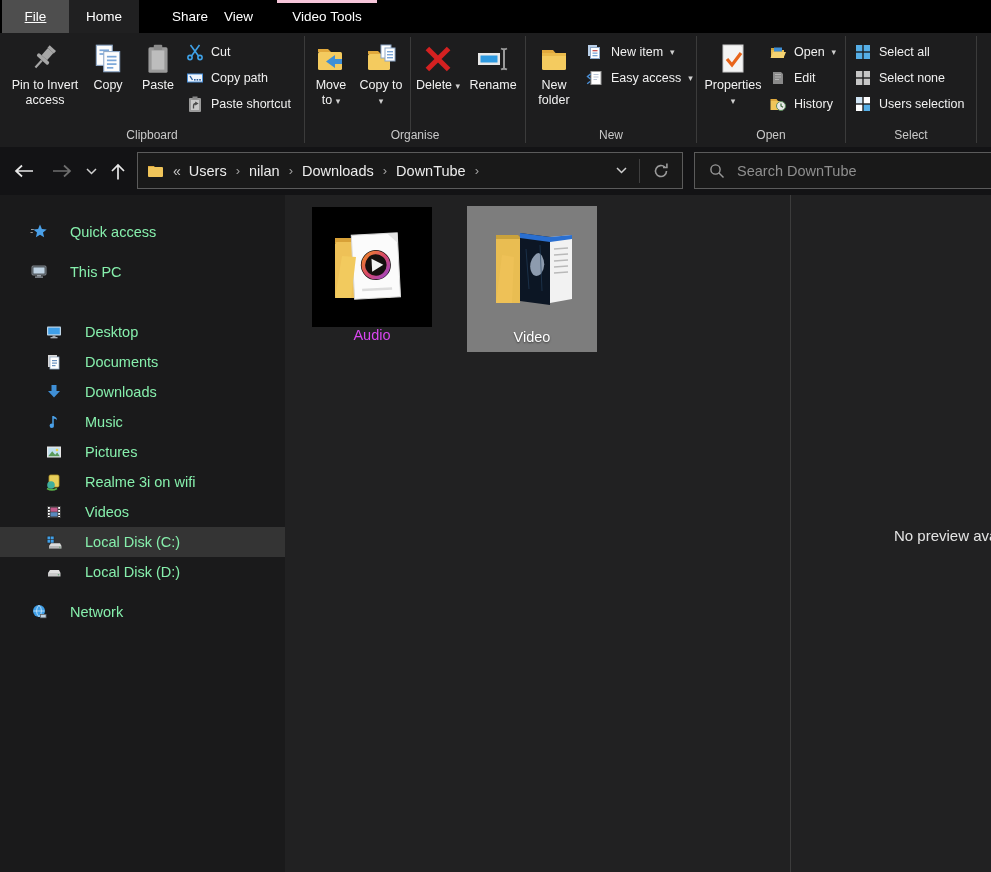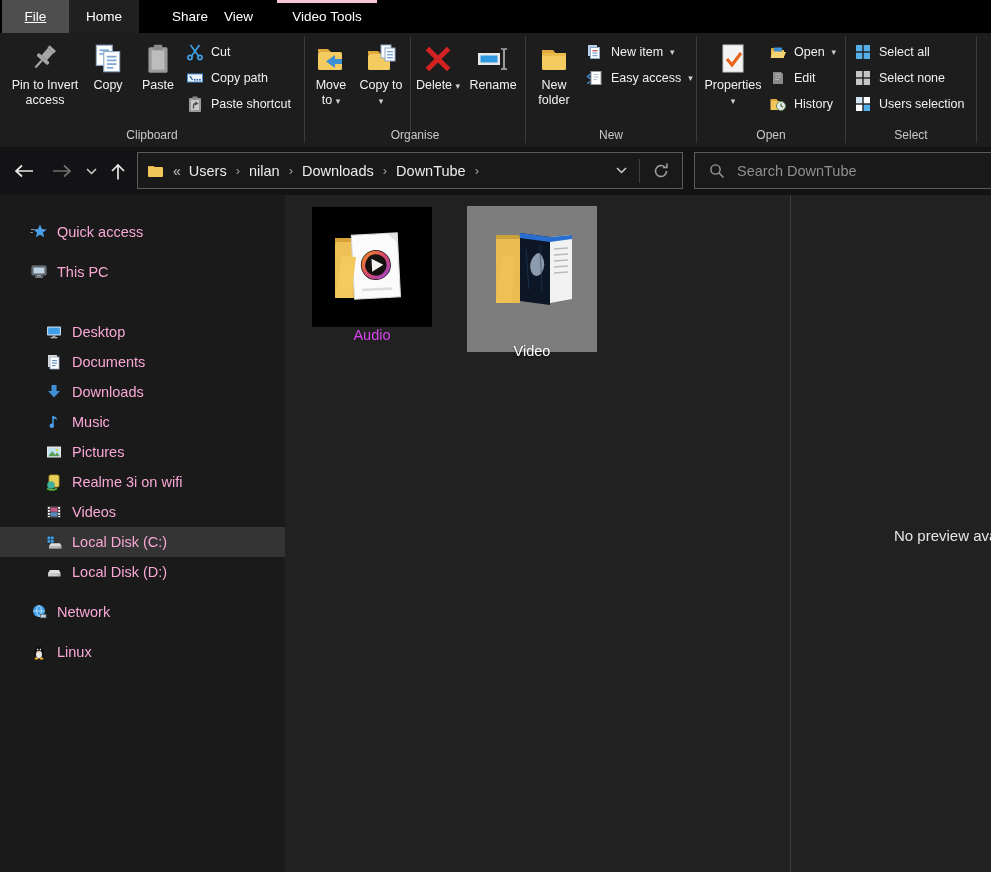--- a/index.html
+++ b/index.html
@@ -48,34 +48,34 @@
   .addr-spacer { flex:1; }
   .addr-btn { width:36px; height:100%; display:flex; align-items:center; justify-content:center; }
   .addr-div { width:1px; height:24px; background:#3f3f3f; }
   .searchbox { position:absolute; left:694px; top:5px; width:300px; height:37px; background:#191919; border:1px solid #5b5b5b; display:flex; align-items:center; padding-left:14px; gap:12px; }
   .searchbox input { flex:1; background:transparent; border:none; outline:none; font-family:"Liberation Sans",sans-serif; font-size:14.5px; color:#ddd; }
   .searchbox input::placeholder { color:#8f8f8f; }
 
   
   .main { position:absolute; top:195px; left:0; width:991px; height:677px; background:#212122; }
   .sidebar { position:absolute; left:0; top:0; width:285px; height:100%; background:#1a1a1b; }
-  .siderow { position:absolute; left:0; width:100%; height:30px; display:flex; align-items:center; gap:9px; font-size:14.5px; color:#f9a8d4; cursor:default; }
+  .siderow { position:absolute; left:0; width:100%; height:30px; display:flex; align-items:center; gap:22px; font-size:14.5px; color:#86efac; cursor:default; }
   .siderow .icon, .siderow .icon svg { width:18px; height:18px; display:block; flex:none; }
   .lvl1 { padding-left:30px; }
   .lvl2 { padding-left:45px; }
   .siderow.selected { background:#343434; }
 
   .filearea { position:absolute; left:285px; top:0; width:505px; height:100%; background:#212122; }
   .tile { position:absolute; text-align:center; font-size:14.5px; cursor:default; }
   .tile-audio { left:27px; top:12px; width:120px; }
   .thumb-a { width:120px; height:120px; background:#000; display:flex; align-items:center; justify-content:center; }
   .tile-audio .tlabel { display:block; color:#d946ef; }
   .tile-video { left:182px; top:11px; width:130px; height:146px; background:#7d7d7d; }
   .thumb-v { width:116px; height:118px; margin:4px auto 0; display:flex; align-items:center; justify-content:center; }
-  .tile-video .tlabel { display:block; margin-top:15px; color:#fff; text-shadow:0 1px 2px rgba(0,0,0,.55); }
+  .tile-video .tlabel { display:block; margin-top:1px; color:#fff; text-shadow:0 1px 2px rgba(0,0,0,.55); }
 
   .preview { position:absolute; left:790px; top:0; width:201px; height:100%; background:#212122; border-left:1px solid #3c3c3c; overflow:hidden; }
   .preview-msg { position:absolute; left:103px; top:332px; white-space:nowrap; font-size:15px; color:#e4e4e4; }
 </style>
 </head>
 <body>
 
 <div class="window">
 
   <div class="tabbar">
@@ -559,34 +559,20 @@
         <span class="icon">
             <svg viewBox="0 0 18 18">
               <circle cx="9" cy="8" r="6" fill="#3f9fe8"></circle>
               <path d="M3.5 8 h11 M9 2.2 a8 8 0 0 1 0 11.6 M9 2.2 a8 8 0 0 0 0 11.6" stroke="#bfe0f8" stroke-width="0.9" fill="none"></path>
               <rect x="10" y="11" width="6.5" height="4.2" fill="#5a5f66"></rect>
               <rect x="10.8" y="11.8" width="4.9" height="2.6" fill="#bfd2e2"></rect>
             </svg>
           </span>
         <span>Network</span>
       </div>
-      <div class="siderow lvl1" style="top:442px">
-        <span class="icon">
-            <svg viewBox="0 0 18 18">
-              <ellipse cx="9" cy="9.5" rx="5" ry="6.5" fill="#111"></ellipse>
-              <ellipse cx="9" cy="11.5" rx="3" ry="3.8" fill="#e8e8e8"></ellipse>
-              <circle cx="7.6" cy="6.5" r="0.7" fill="#fff"></circle>
-              <circle cx="10.4" cy="6.5" r="0.7" fill="#fff"></circle>
-              <path d="M7.8 8 h2.4 l-1.2 1.4z" fill="#f0b429"></path>
-              <ellipse cx="6.5" cy="15.6" rx="2" ry="1.1" fill="#f0b429"></ellipse>
-              <ellipse cx="11.5" cy="15.6" rx="2" ry="1.1" fill="#f0b429"></ellipse>
-            </svg>
-          </span>
-        <span>Linux</span>
-      </div>
     </nav>
 
     <div class="filearea">
       <div class="tile tile-audio">
         <div class="thumb-a">
           <svg width="94" height="94" viewBox="0 0 94 94">
             <defs>
                 <linearGradient id="agrad" x1="0" y1="0" x2="1" y2="1">
                   <stop offset="0" stop-color="#f08a24"></stop>
                   <stop offset="0.5" stop-color="#d8486a"></stop>

